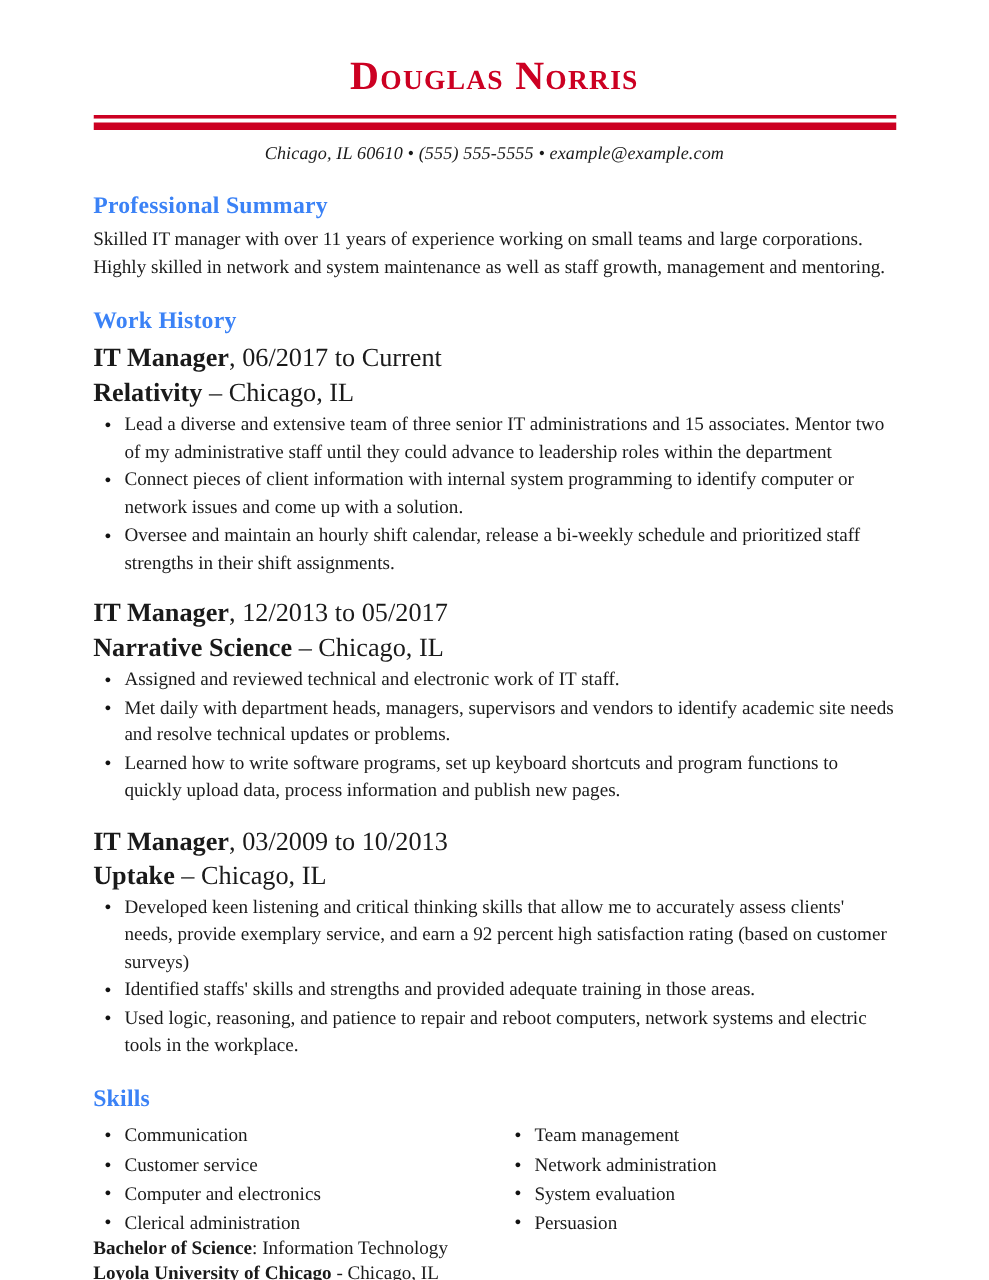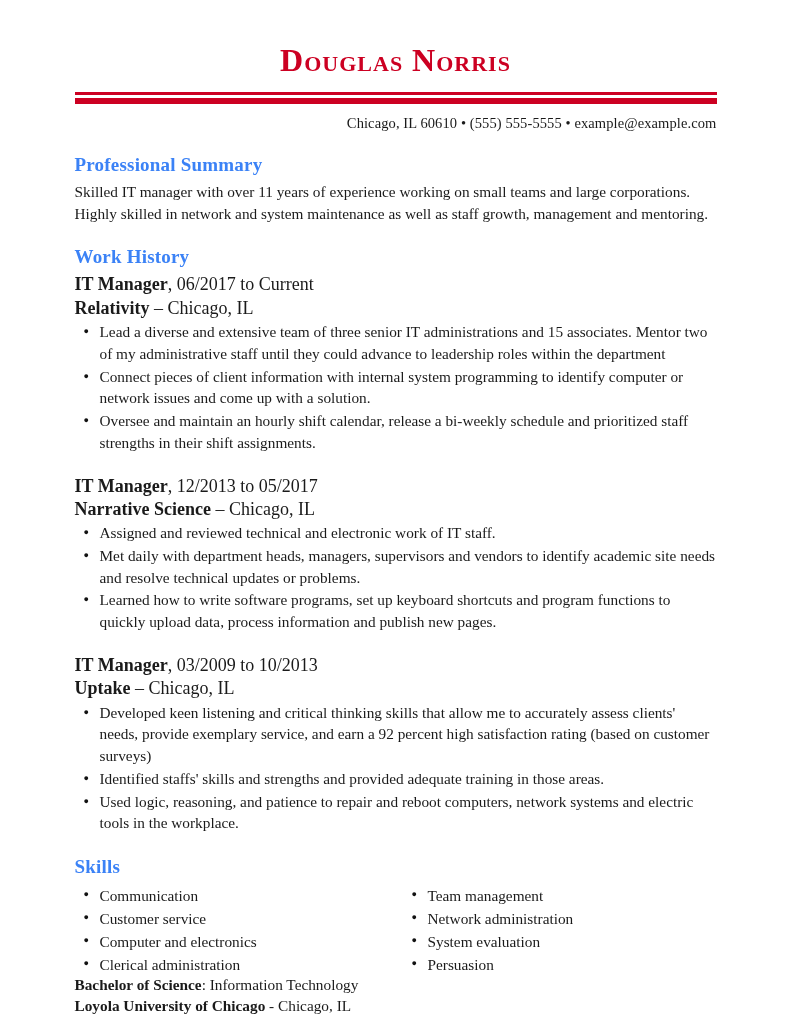--- a/index.html
+++ b/index.html
@@ -40,48 +40,49 @@
   }
   .rule-gap {
     height: 3px;
     background: #ffffff;
   }
   .rule-thick {
     height: 6px;
     background: #CC0022;
   }
   .contact {
-    text-align: right;
+    text-align: center;
     font-size: 14.5px;
     margin-top: 11px;
     color: #1a1a1a;
     letter-spacing: 0.1px;
+    font-style: italic;
   }
 
   
   .section-title {
     color: #3b82f6;
     font-size: 19px;
     font-weight: bold;
     margin-top: 22px;
     margin-bottom: 5px;
     letter-spacing: 0.2px;
   }
   .summary {
     font-size: 15.3px;
     line-height: 1.42;
     margin: 0;
     font-family: Liberation Serif, serif;
   }
 
   
   .job { margin-top: 2px; }
-  .job + .job { margin-top: 21px; }
+  .job + .job { margin-top: 16px; }
   .job-line {
-    font-size: 18px;
+    font-size: 21px;
     line-height: 1.3;
   }
   .job-line .bold { font-weight: bold; }
 
   ul.bullets {
     list-style: none;
     margin: 1px 0 0 0;
     padding: 0;
   }
   ul.bullets li {

